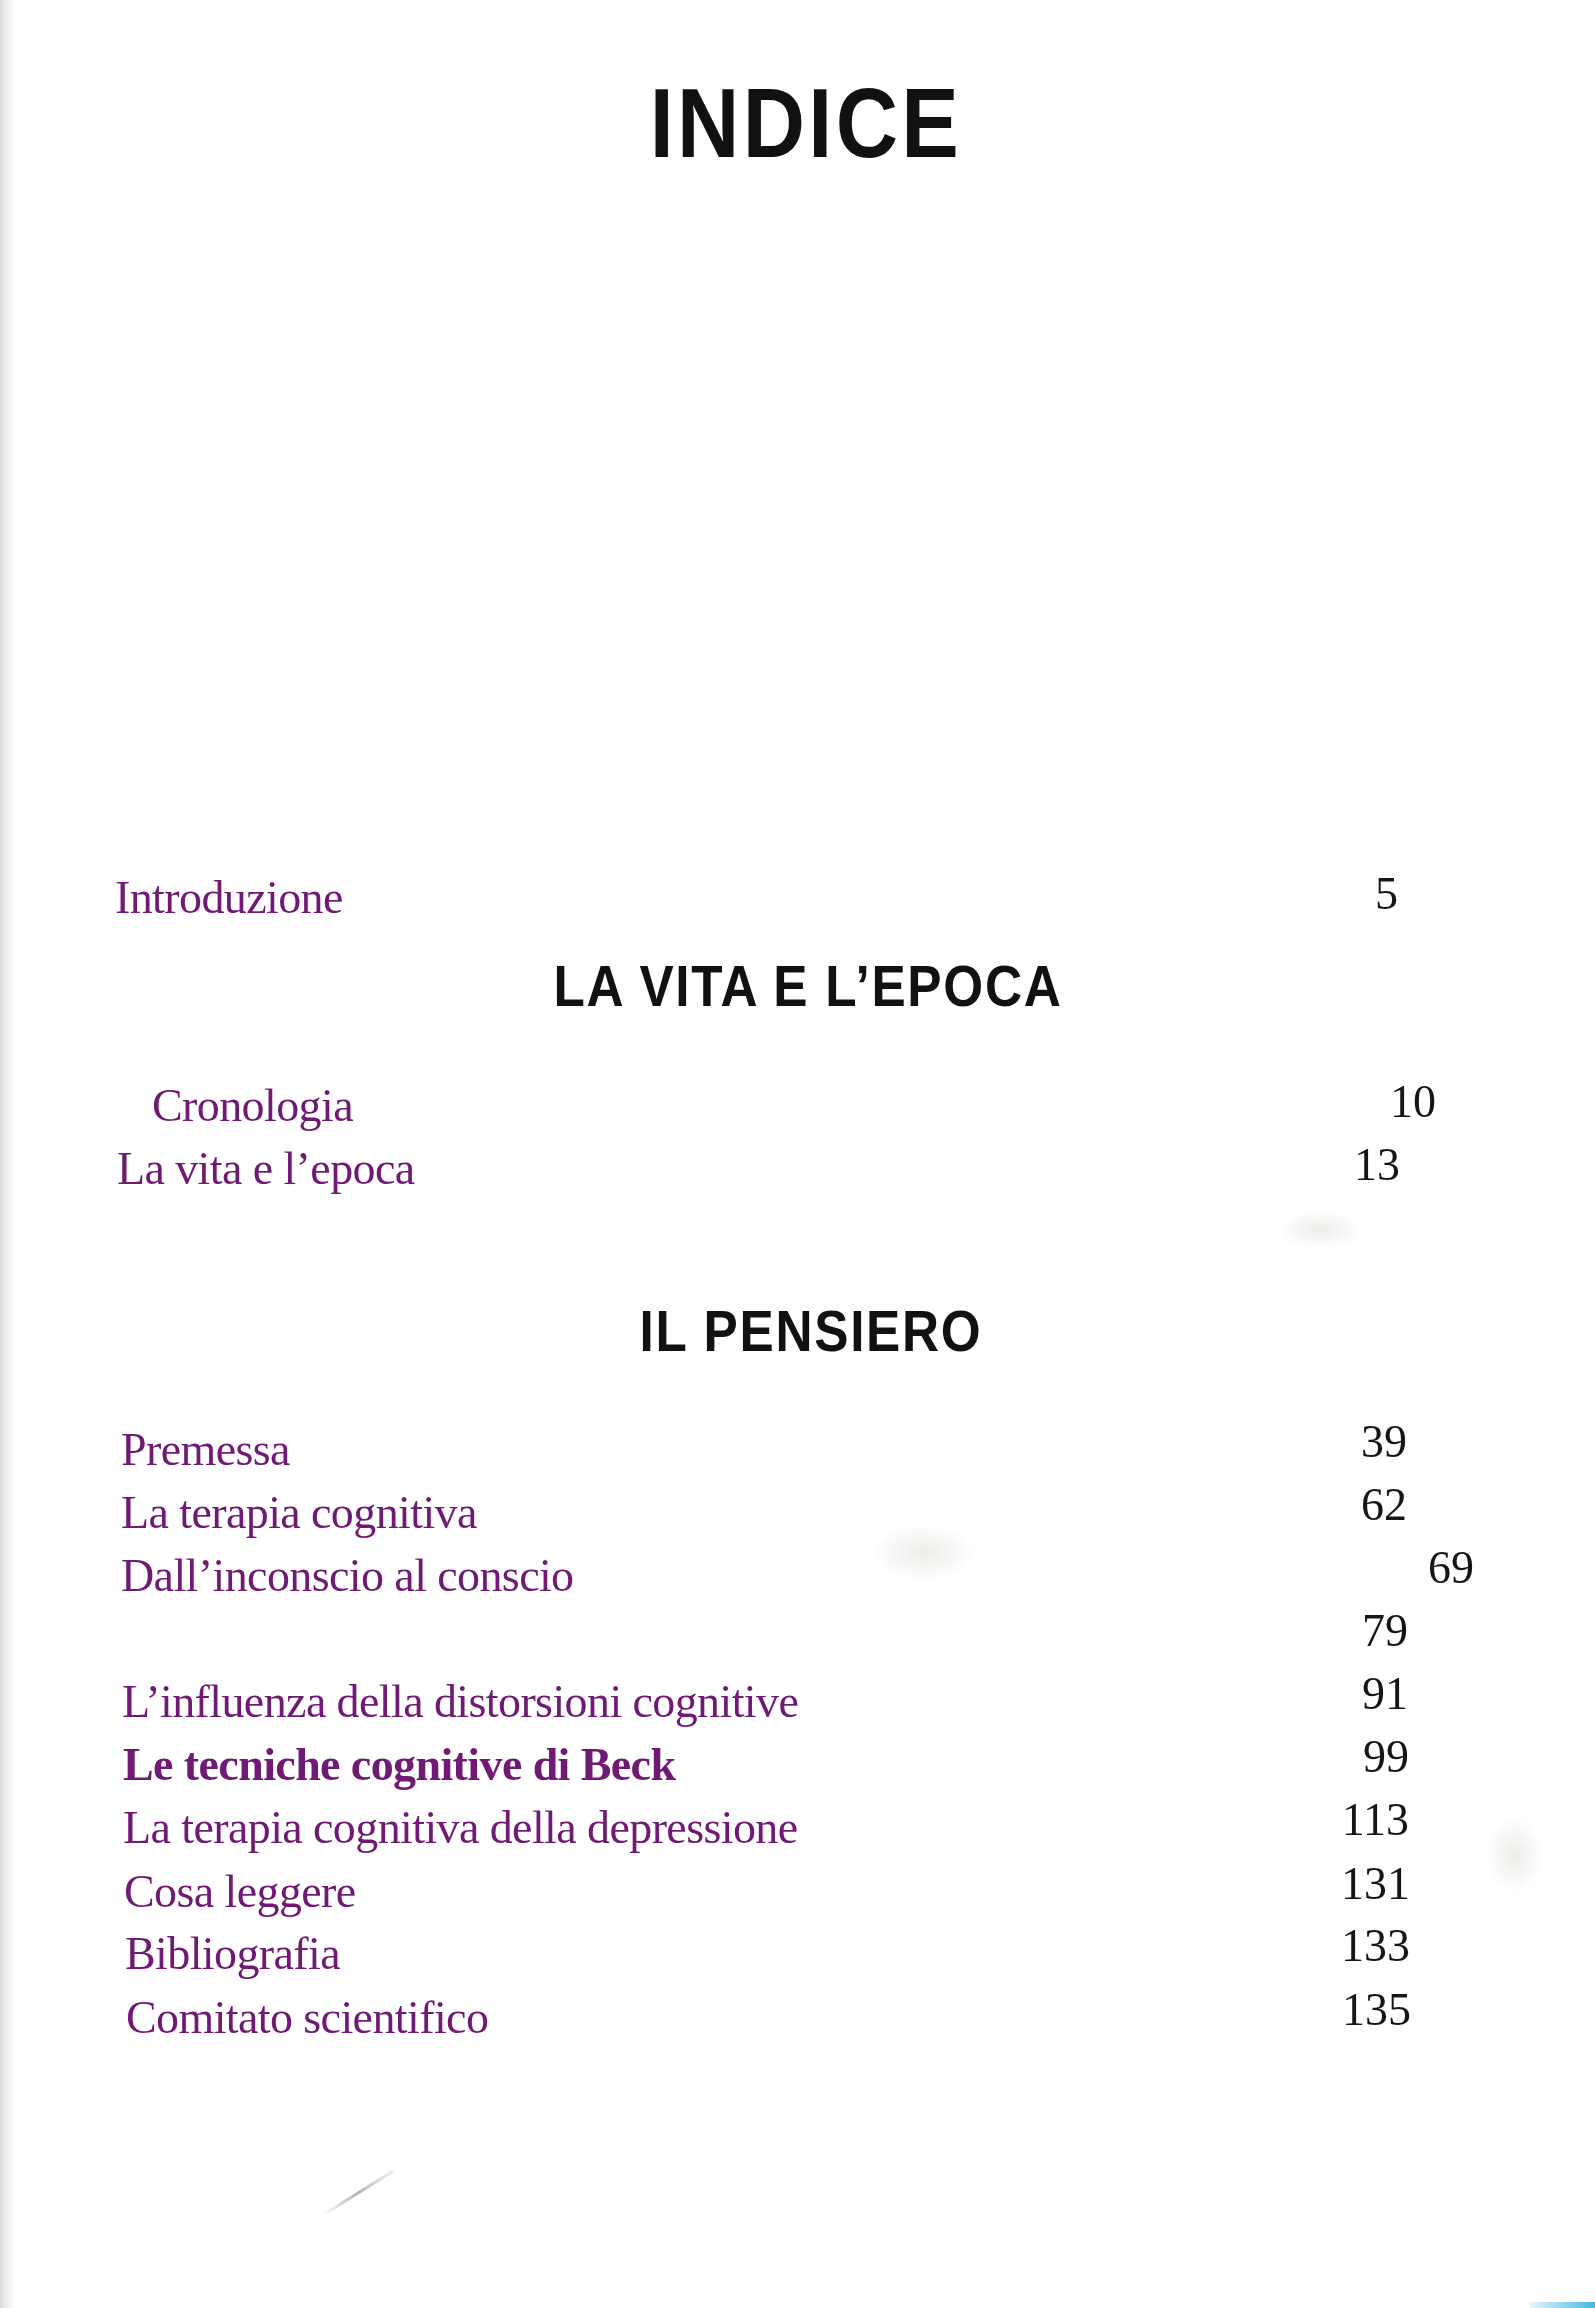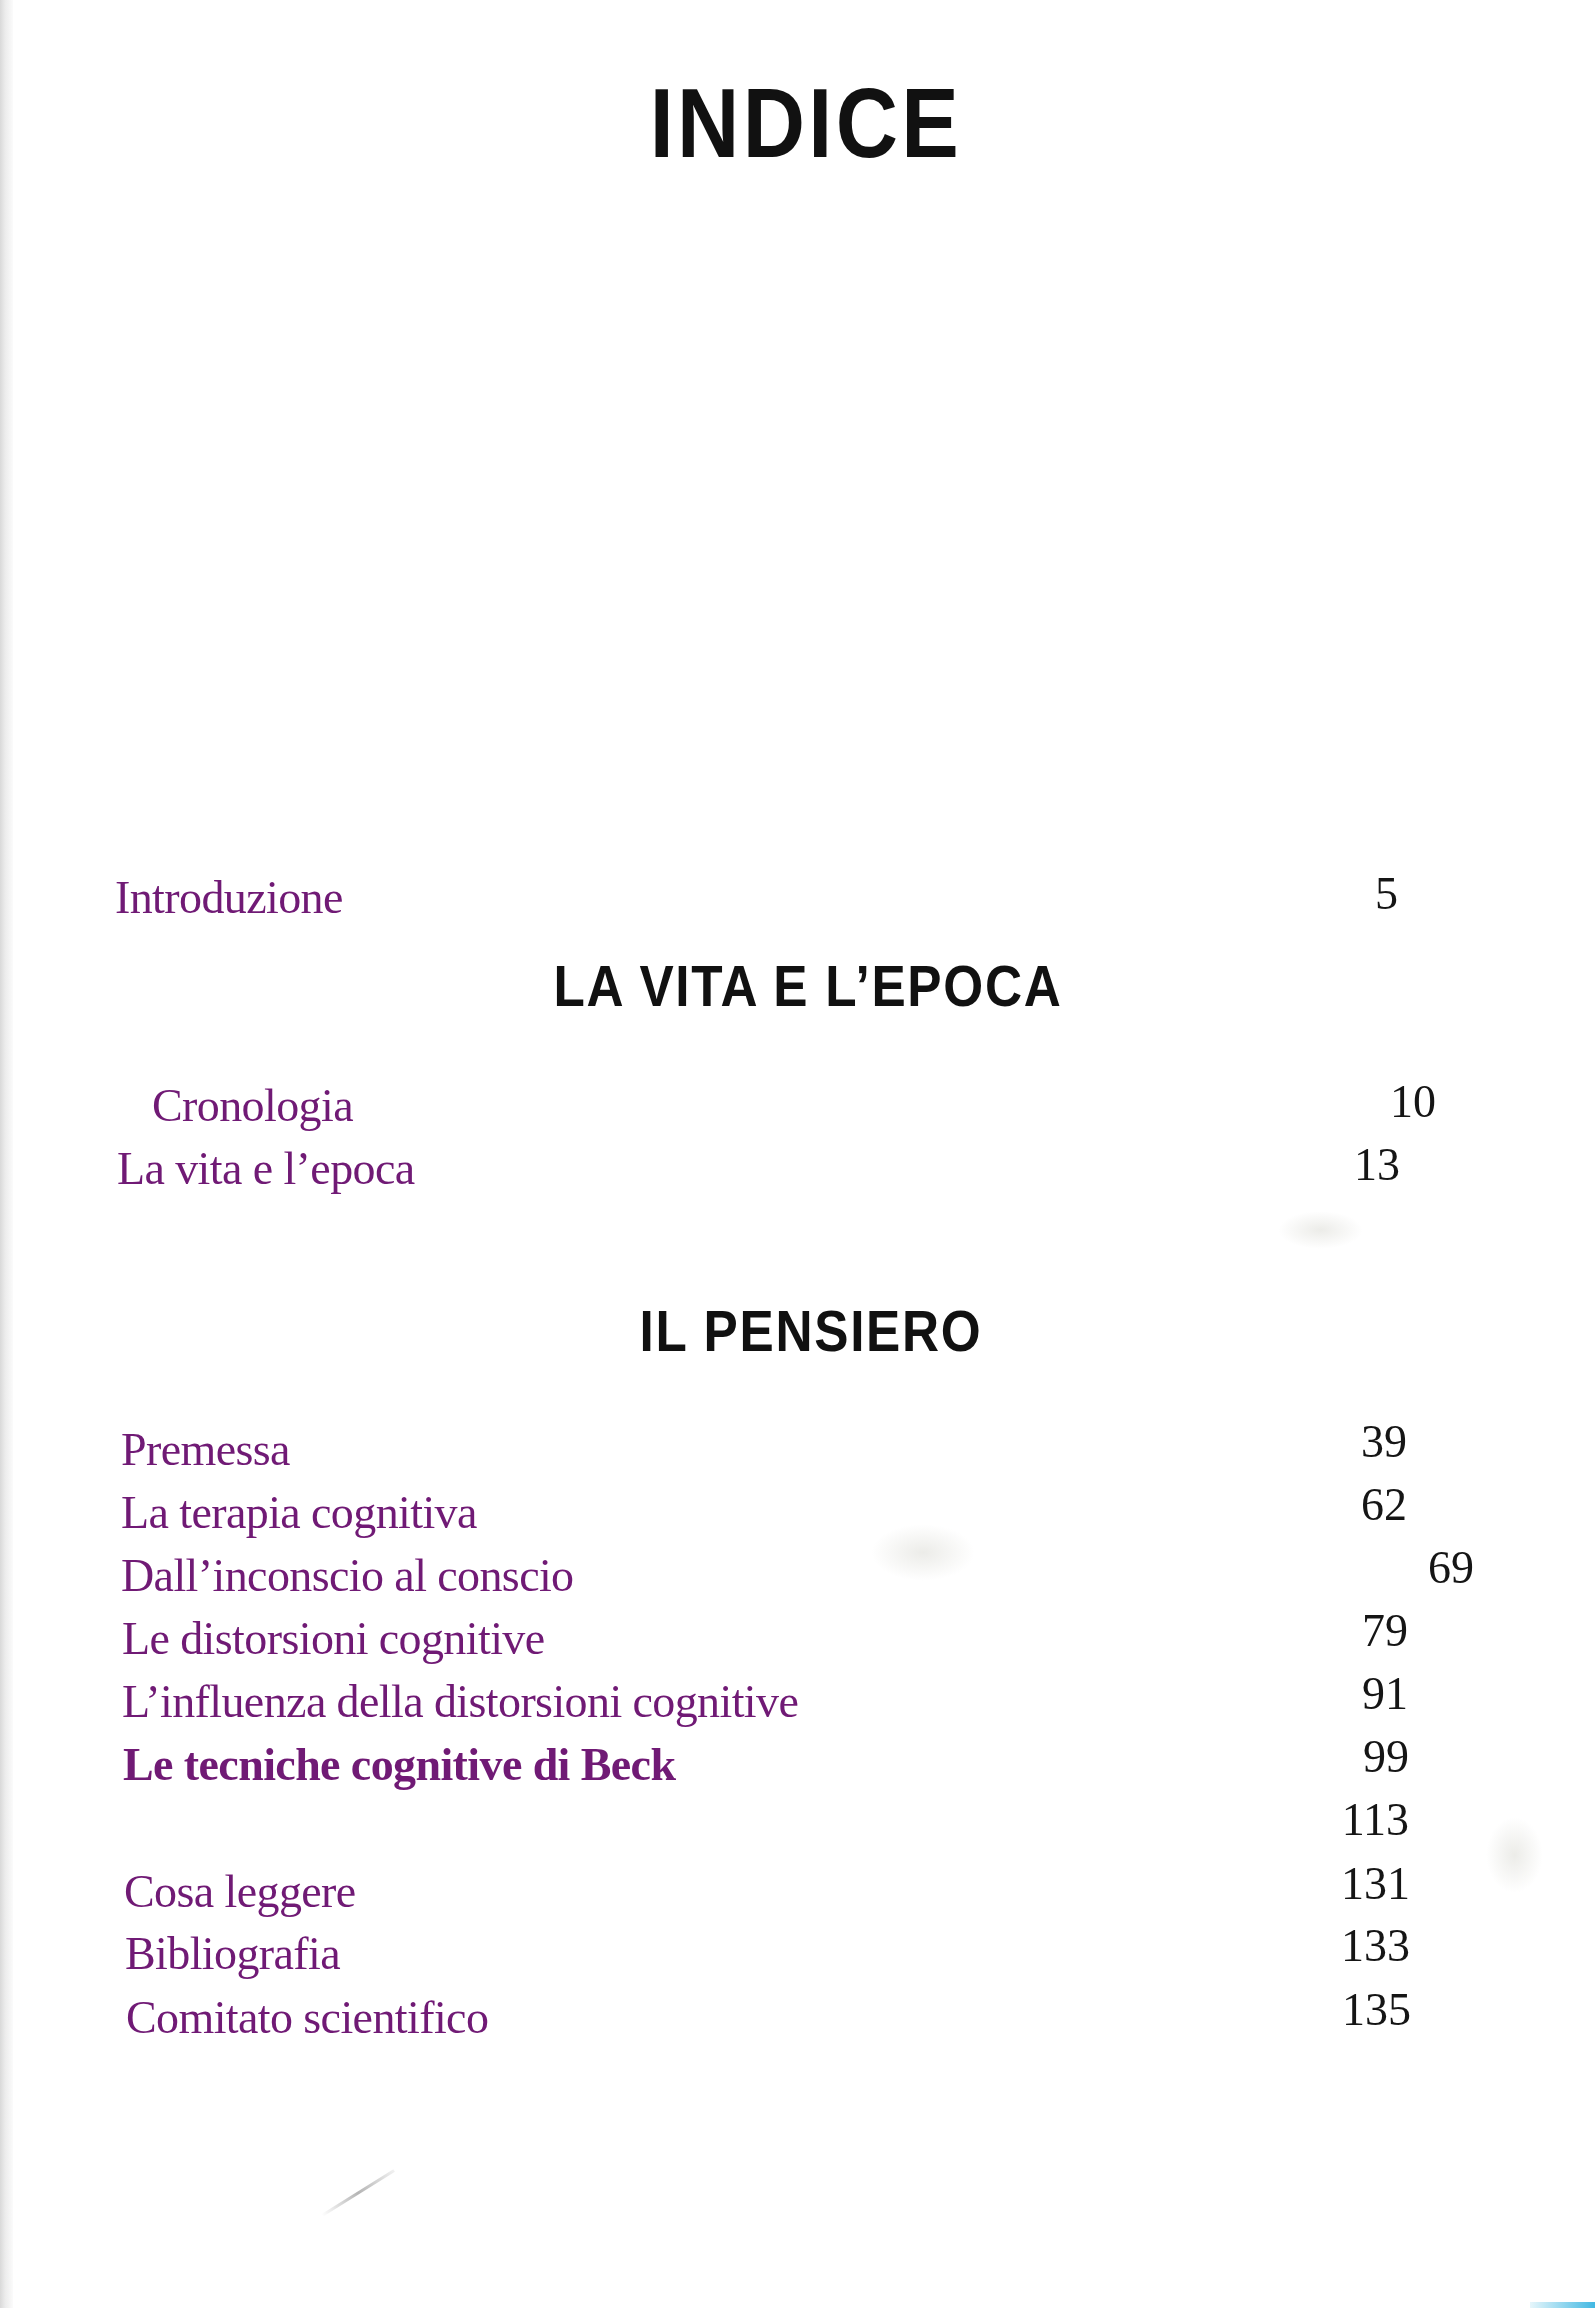--- a/index.html
+++ b/index.html
@@ -126,32 +126,32 @@
 </div>
 <div class="toc-row" style="top:1479px;">
   <span class="toc-label" style="left:121px;">La terapia cognitiva</span>
   <span class="toc-page" style="left:1275px;">62</span>
 </div>
 <div class="toc-row" style="top:1542px;">
   <span class="toc-label" style="left:121px;">Dall’inconscio al conscio</span>
   <span class="toc-page" style="left:1342px;">69</span>
 </div>
 <div class="toc-row" style="top:1605px;">
-  <span class="toc-label" style="left:122px;">Le distorsioni cognitive</span>
   <span class="toc-page" style="left:1276px;">79</span>
 </div>
 <div class="toc-row" style="top:1668px;padding-left:8px;">
   <span class="toc-label" style="left:122px;">L’influenza della distorsioni cognitive</span>
   <span class="toc-page" style="left:1276px;">91</span>
 </div>
 <div class="toc-row" style="top:1731px;">
   <span class="toc-label" style="left:123px;font-weight:bold;">Le tecniche cognitive di Beck</span>
   <span class="toc-page" style="left:1277px;">99</span>
 </div>
 <div class="toc-row" style="top:1794px;">
+  <span class="toc-label" style="left:123px;">La terapia cognitiva della depressione</span>
   <span class="toc-page" style="left:1277px;">113</span>
 </div>
 <div class="toc-row" style="top:1858px;">
   <span class="toc-label" style="left:124px;">Cosa leggere</span>
   <span class="toc-page" style="left:1278px;">131</span>
 </div>
 <div class="toc-row" style="top:1920px;">
   <span class="toc-label" style="left:125px;">Bibliografia</span>
   <span class="toc-page" style="left:1278px;">133</span>
 </div>

